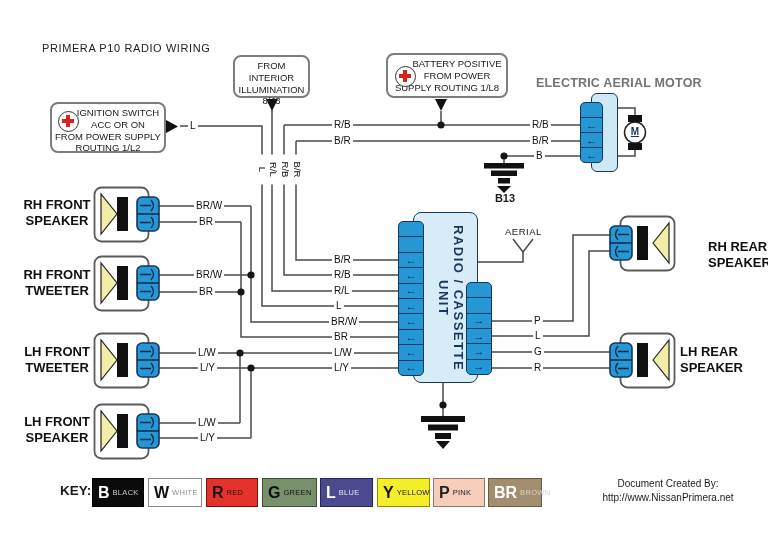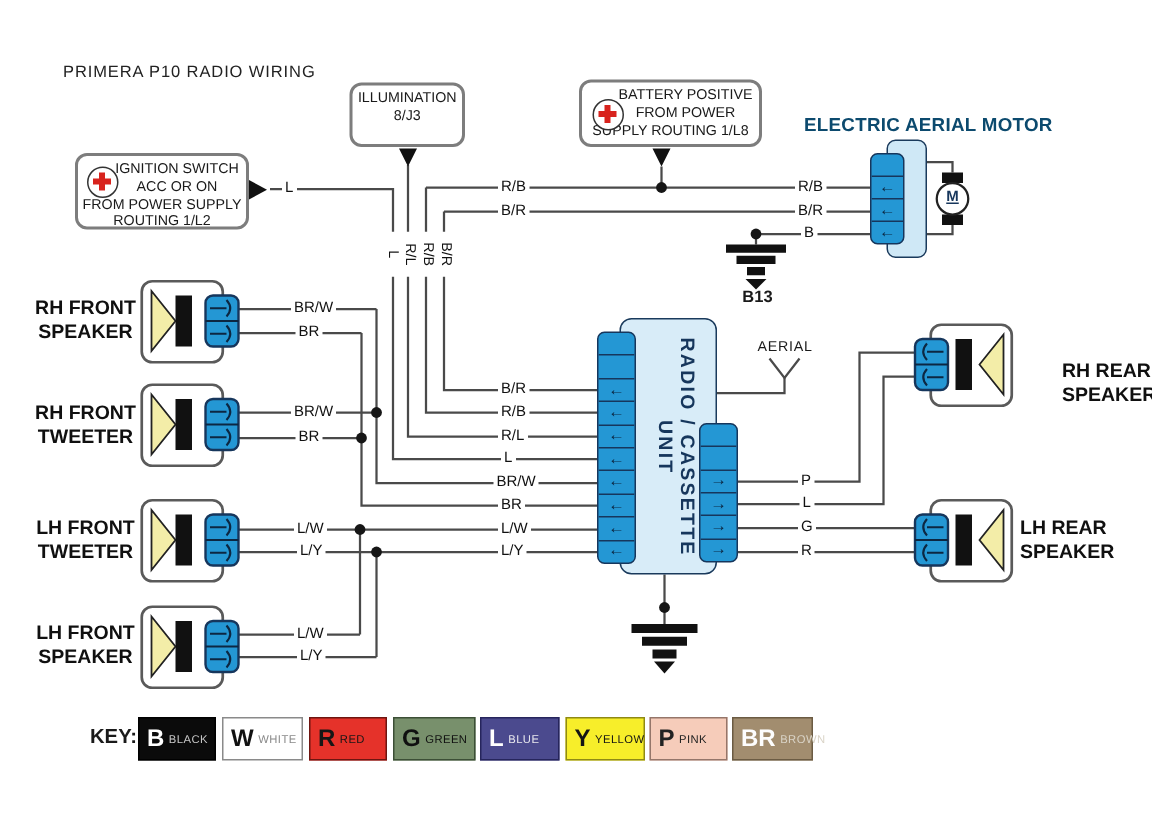--- a/index.html
+++ b/index.html
@@ -36,21 +36,21 @@
              color:#0c2742;font-size:11px;line-height:1;font-weight:bold;}
   .conn .seg:first-child{border-top:none;}
 
   .motor-body{position:absolute;background:#cfe8f6;border:1.6px solid #1a3a5c;border-radius:6px;box-sizing:border-box;}
   .motor-m{position:absolute;z-index:4;width:18px;text-align:center;font-size:10px;font-weight:bold;
            color:#16365c;text-decoration:underline;}
 
   .spk-label{position:absolute;z-index:5;font-weight:bold;font-size:13px;line-height:15.5px;color:#101010;}
   .spk-label.ctr{width:68px;text-align:center;}
 
-  .heading{font-weight:bold;font-size:12.5px;color:#0c4a6e;letter-spacing:.2px;}
+  .heading{font-weight:bold;font-size:12.5px;color:#737373;letter-spacing:.2px;}
   .b13{font-weight:bold;font-size:11px;width:28px;text-align:center;}
   .aerial{font-size:9.5px;letter-spacing:.5px;}
 
   
   .keylabel{font-weight:bold;font-size:13.5px;}
   .kbox{position:absolute;z-index:3;height:29px;border:1.5px solid #333;box-sizing:border-box;
         display:flex;align-items:center;padding-left:5px;}
   .kcode{font-weight:bold;font-size:16px;line-height:1;}
   .kword{font-size:7.5px;margin-left:3px;letter-spacing:.3px;}
 
@@ -134,20 +134,21 @@
         <i class="h"></i>
         <i class="v"></i>
       </span>
     <div class="indent">IGNITION SWITCH</div>
     <div class="indent">ACC OR ON</div>
     <div>FROM POWER SUPPLY</div>
     <div>ROUTING 1/L2</div>
   </div>
 
   <div class="pbox" style="left:233px;top:55px;width:77px;height:43px;">
+    <div>FROM INTERIOR</div>
     <div>ILLUMINATION</div>
     <div>8/J3</div>
   </div>
 
   <div class="pbox" style="left:386px;top:53px;width:122px;height:45px;">
     <span class="cross" style="left:7px;top:11px;">
         <i class="h"></i>
         <i class="v"></i>
       </span>
     <div class="indent">BATTERY POSITIVE</div>
@@ -323,14 +324,18 @@
     </div>
   <div class="kbox" style="left: 433px; top: 478px; width: 52px; background: rgb(246, 204, 186); border-color: rgb(149, 118, 106);">
       <span class="kcode" style="color: rgb(34, 34, 34);">P</span>
       <span class="kword" style="color: rgb(34, 34, 34);">PINK</span>
     </div>
   <div class="kbox" style="left: 488px; top: 478px; width: 54px; background: rgb(162, 141, 111); border-color: rgb(107, 91, 67);">
       <span class="kcode" style="color: rgb(253, 253, 253);">BR</span>
       <span class="kword" style="color: rgb(217, 211, 198); text-align: right;">BROWN</span>
     </div>
 
+  <div class="footer" style="left:583px;top:477px;">
+    <div>Document Created By:</div>
+    <div>http://www.NissanPrimera.net</div>
+  </div>
 
 </div>
 
 </body></html>

